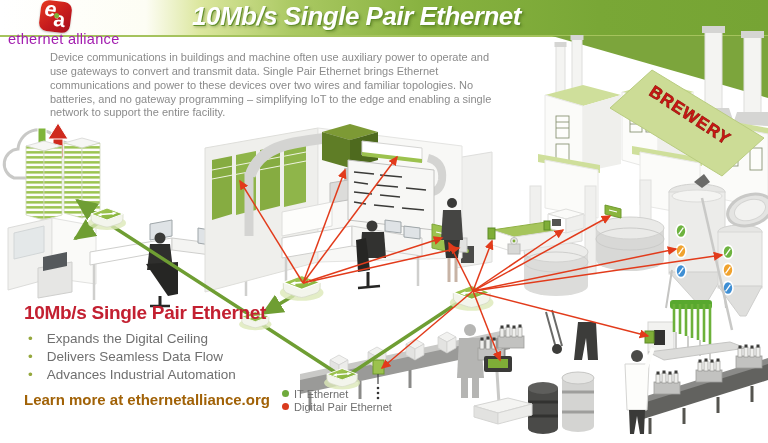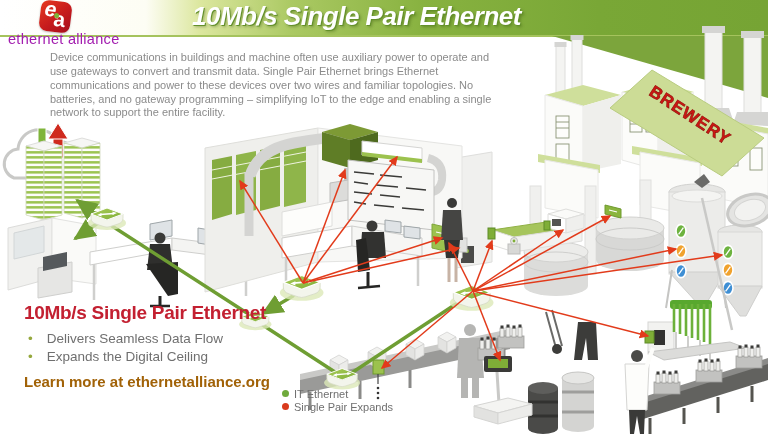--- a/index.html
+++ b/index.html
@@ -510,30 +510,31 @@
       <line x1="473" y1="291" x2="722" y2="255" marker-end="url(#ra)"></line>
       <line x1="473" y1="291" x2="648" y2="336" marker-end="url(#ra)"></line>
       <line x1="473" y1="291" x2="500" y2="360" marker-end="url(#ra)"></line>
       <line x1="473" y1="291" x2="382" y2="368" marker-end="url(#ra)"></line>
     </g>
   </svg>
 
   <div class="promo">
     <div class="promo-title">10Mb/s Single Pair Ethernet</div>
     <ul class="promo-list">
+      <li><span class="b">•</span><span>Expands the Digital Ceiling</span></li>
       <li><span class="b">•</span><span>Delivers Seamless Data Flow</span></li>
-      <li><span class="b">•</span><span>Expands the Digital Ceiling</span></li>
+      <li><span class="b">•</span><span>Advances Industrial Automation</span></li>
     </ul>
     <div class="promo-cta">Learn more at ethernetalliance.org</div>
   </div>
 
   <div class="legend">
     <div class="legend-row">
       <span class="legend-dot it"></span>
       <span class="legend-label">IT Ethernet</span>
     </div>
     <div class="legend-row">
       <span class="legend-dot spe"></span>
-      <span class="legend-label">Single Pair Expands</span>
+      <span class="legend-label">Digital Pair Ethernet</span>
     </div>
   </div>
 
 </div>
 
 </body></html>

